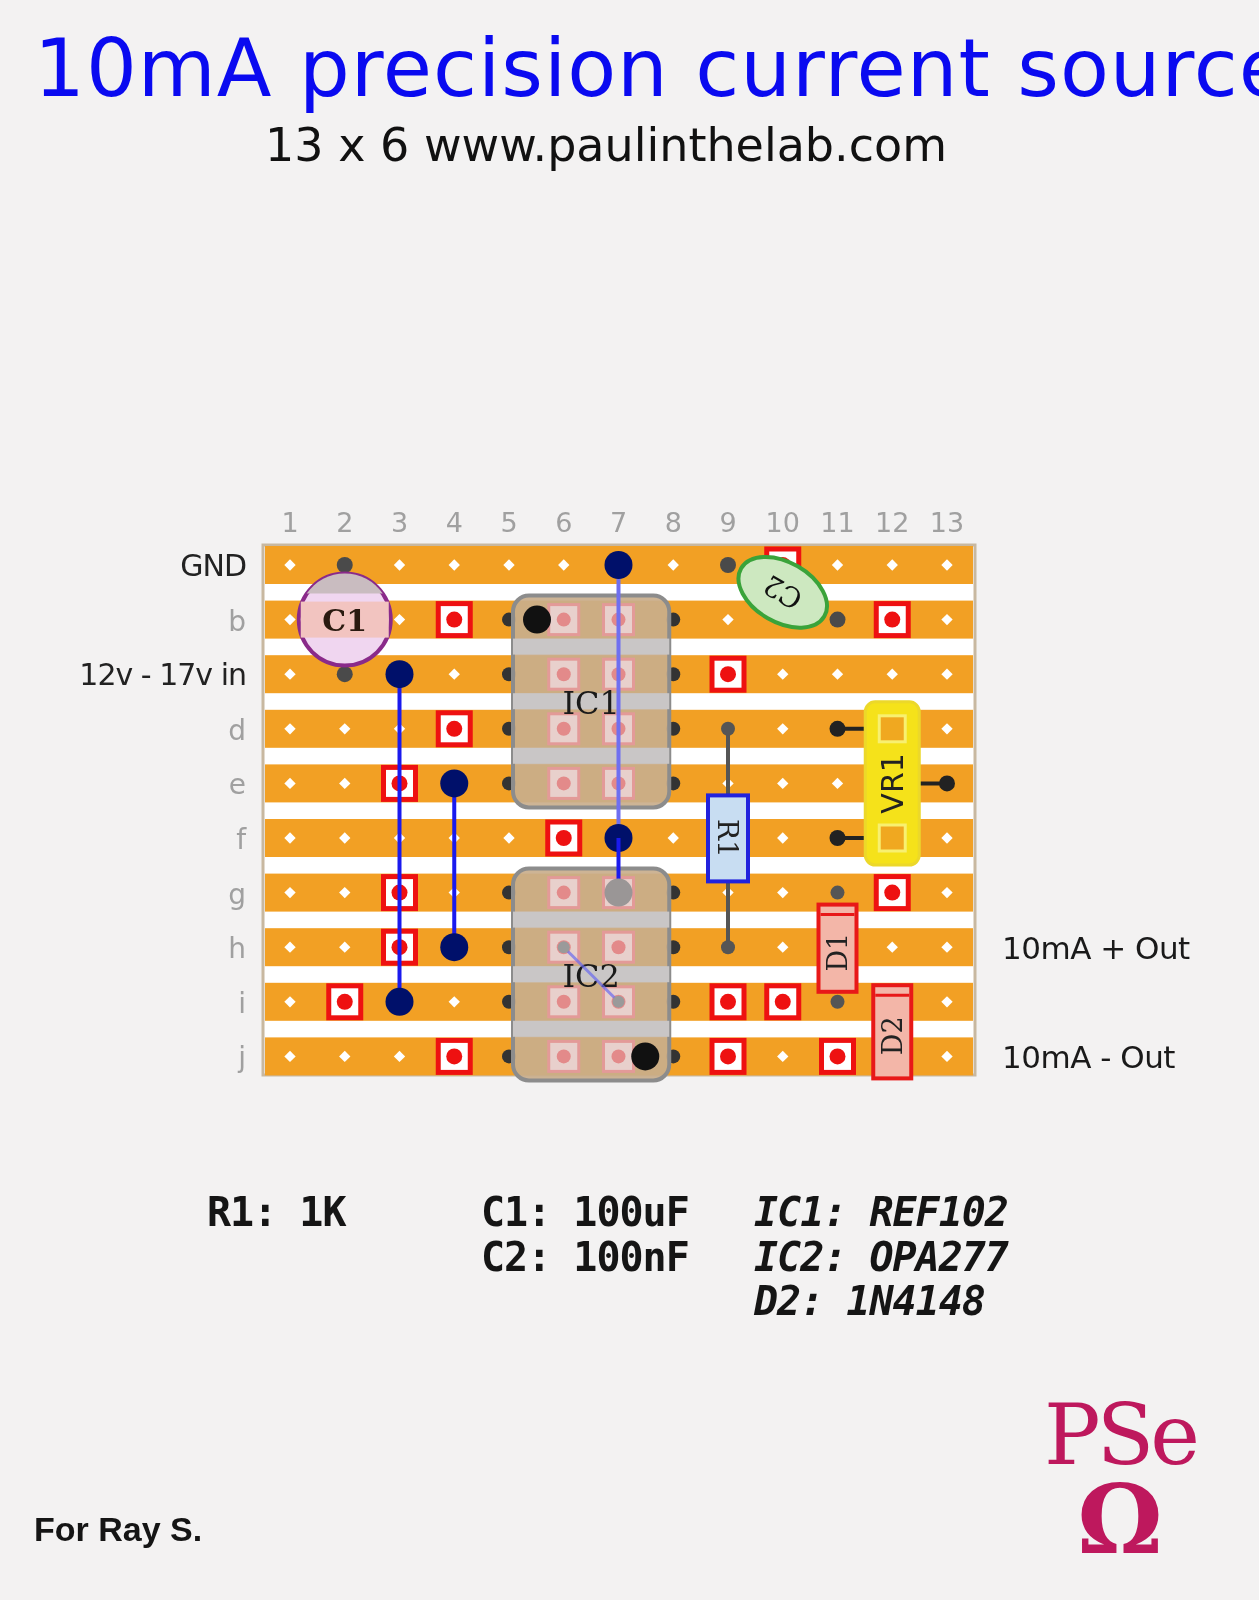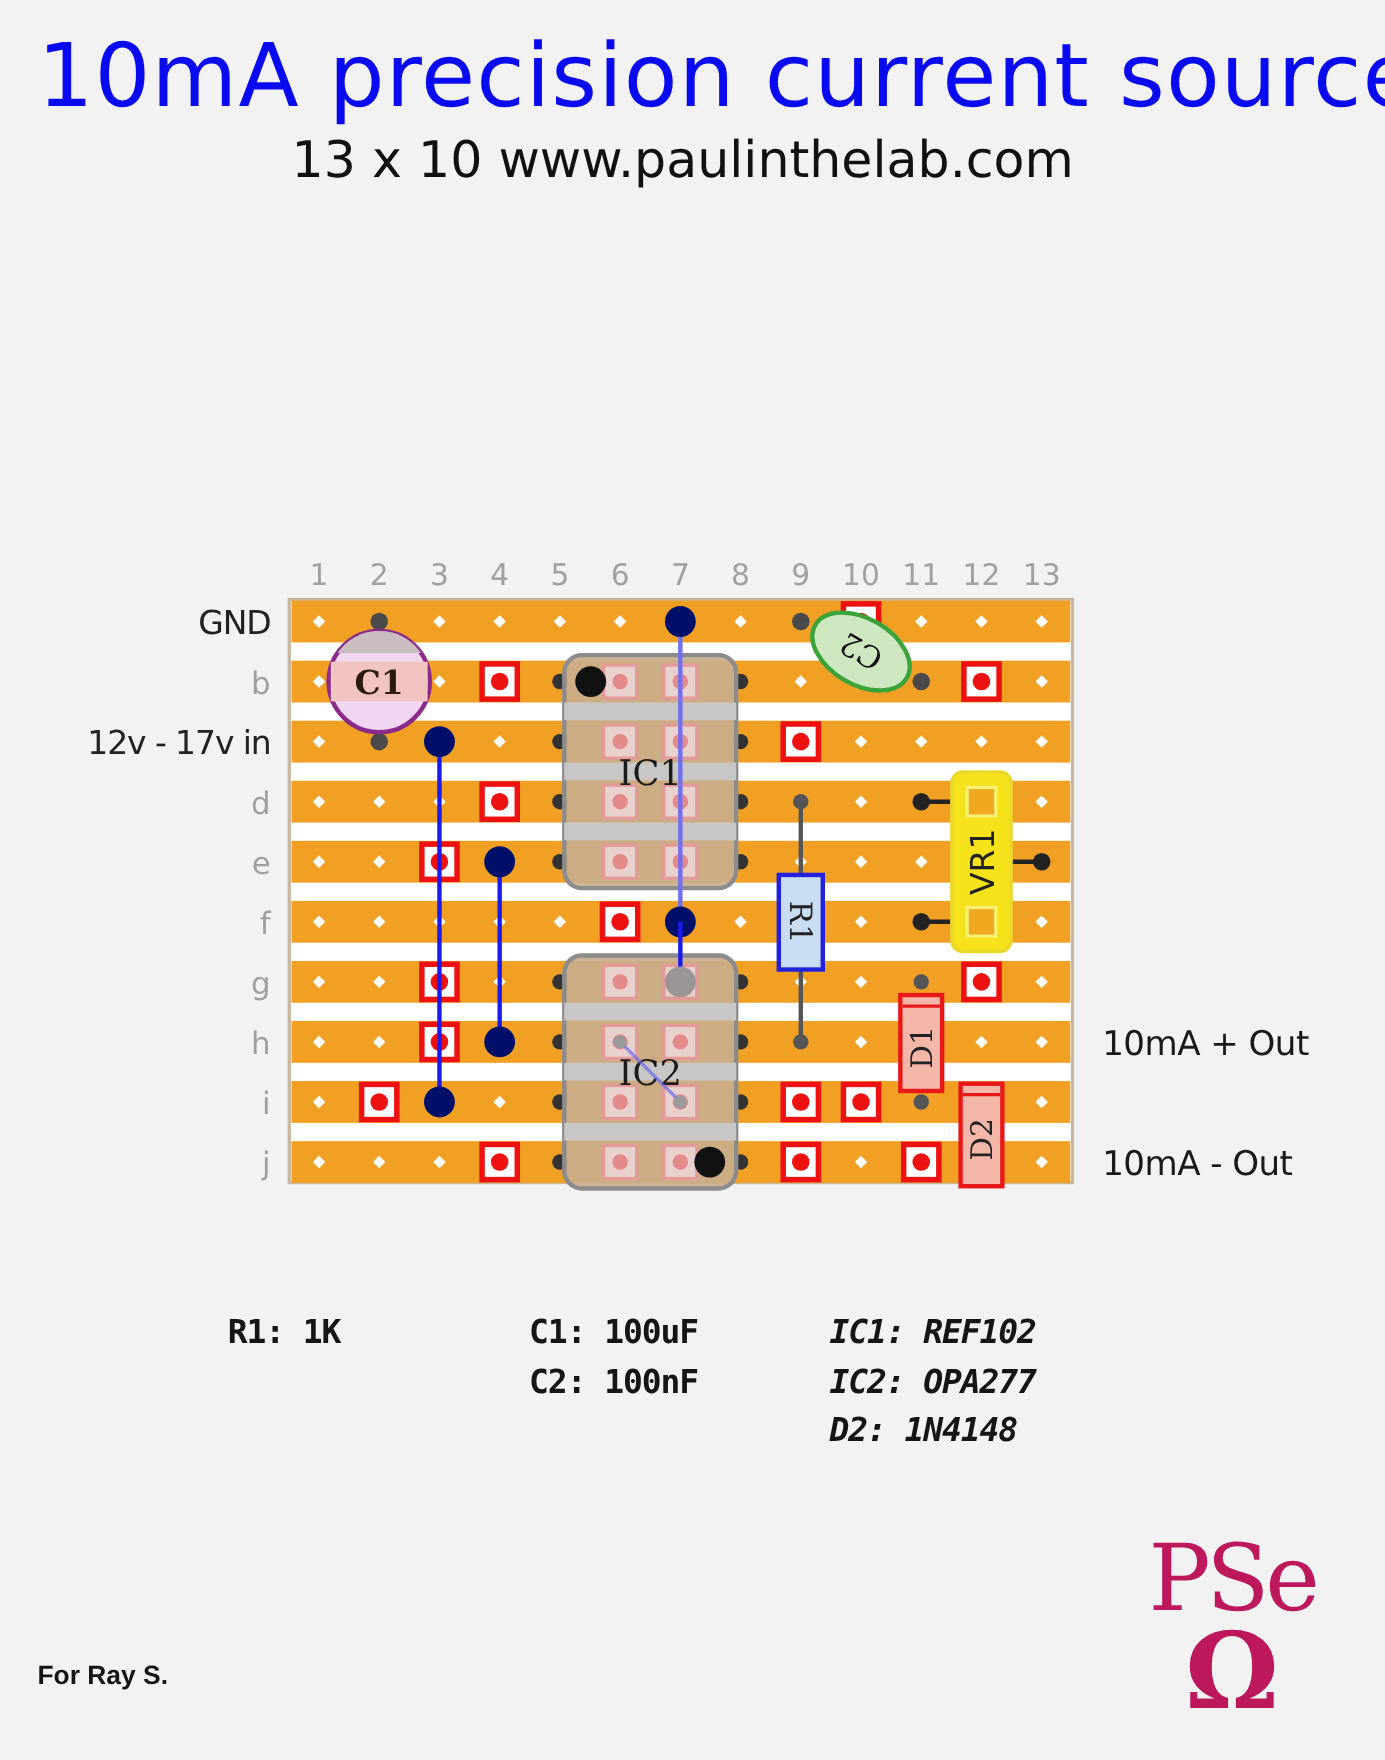--- a/index.html
+++ b/index.html
@@ -14,39 +14,39 @@
     font-family: "DejaVu Sans", sans-serif;
   }
   .subtitle {
     position: absolute; left: 265px; top: 118px;
     font-size: 46px; color: #111; white-space: nowrap;
     font-family: "DejaVu Sans", sans-serif;
   }
   #board-svg { position: absolute; left: 0; top: 0; }
   .parts-col {
     position: absolute; font-family: "DejaVu Sans Mono", monospace; font-weight: bold;
-    font-size: 30px; color: #151515; line-height: 44.5px; letter-spacing: -1px;
+    font-size: 40px; color: #151515; line-height: 44.5px; letter-spacing: -1px;
   }
   .parts-col div { white-space: nowrap; }
   .footer-note {
-    position: absolute; left: 34px; top: 1510px; font-size: 24px; font-weight: bold;
+    position: absolute; left: 34px; top: 1510px; font-size: 34px; font-weight: bold;
     color: #151515; font-family: "Liberation Sans", sans-serif; text-align: right;
   }
   .logo {
     position: absolute; left: 1030px; top: 1395px; width: 180px; text-align: center;
     font-family: "DejaVu Serif", serif; color: #be185d;
   }
   .logo-top { font-size: 84px; line-height: 80px; letter-spacing: -4px; }
   .logo-omega { font-size: 96px; line-height: 90px; font-weight: bold; }
 </style>
 </head>
 <body>
 
 <div class="title">10mA precision current source</div>
-<div class="subtitle">13 x 10 www.paulinthelab.com</div>
+<div class="subtitle">13 x 6 www.paulinthelab.com</div>
 
 <svg id="board-svg" width="1259" height="1600" viewBox="0 0 1259 1600">
   <g id="col-labels">
       <text x="290" y="532" text-anchor="middle" font-size="27" fill="#a0a0a0" font-family="DejaVu Sans, sans-serif">1</text>
       <text x="344.75" y="532" text-anchor="middle" font-size="27" fill="#a0a0a0" font-family="DejaVu Sans, sans-serif">2</text>
       <text x="399.5" y="532" text-anchor="middle" font-size="27" fill="#a0a0a0" font-family="DejaVu Sans, sans-serif">3</text>
       <text x="454.25" y="532" text-anchor="middle" font-size="27" fill="#a0a0a0" font-family="DejaVu Sans, sans-serif">4</text>
       <text x="509" y="532" text-anchor="middle" font-size="27" fill="#a0a0a0" font-family="DejaVu Sans, sans-serif">5</text>
       <text x="563.75" y="532" text-anchor="middle" font-size="27" fill="#a0a0a0" font-family="DejaVu Sans, sans-serif">6</text>
       <text x="618.5" y="532" text-anchor="middle" font-size="27" fill="#a0a0a0" font-family="DejaVu Sans, sans-serif">7</text>

